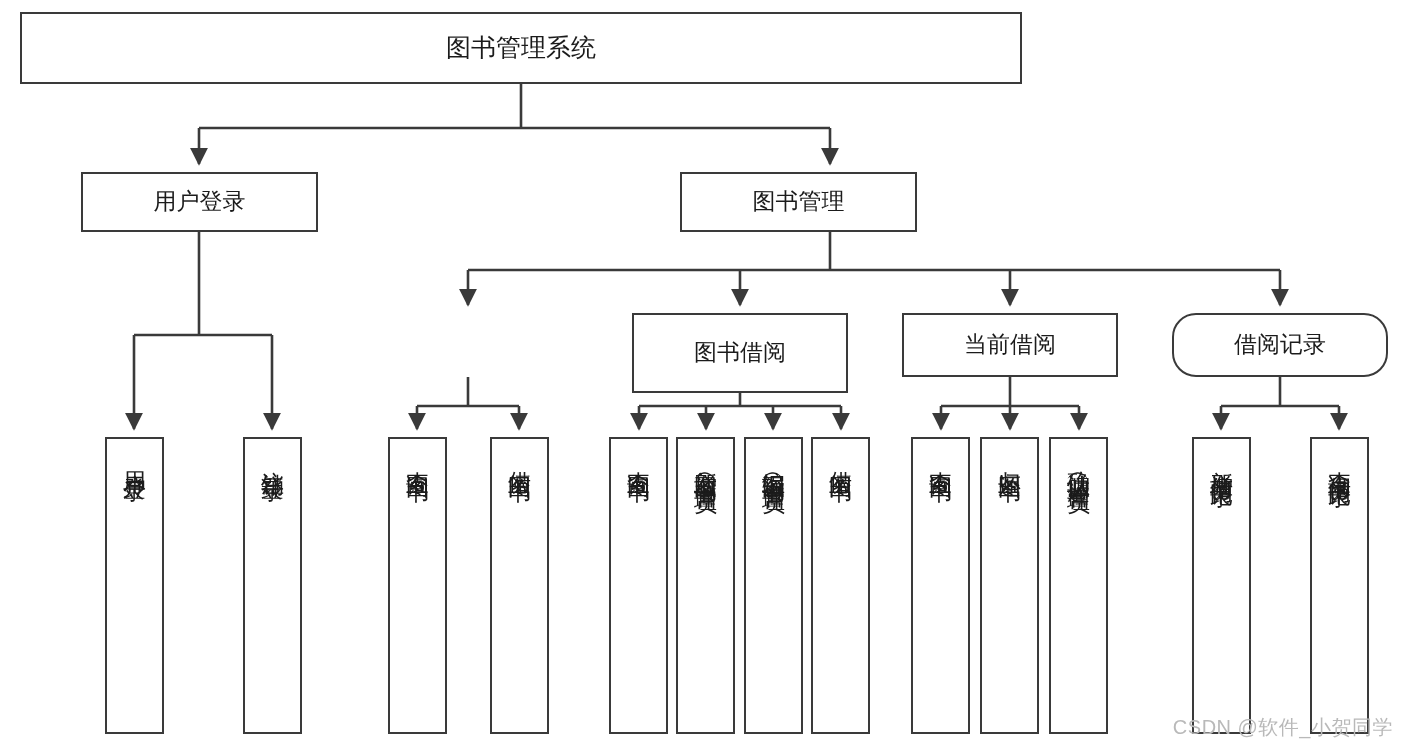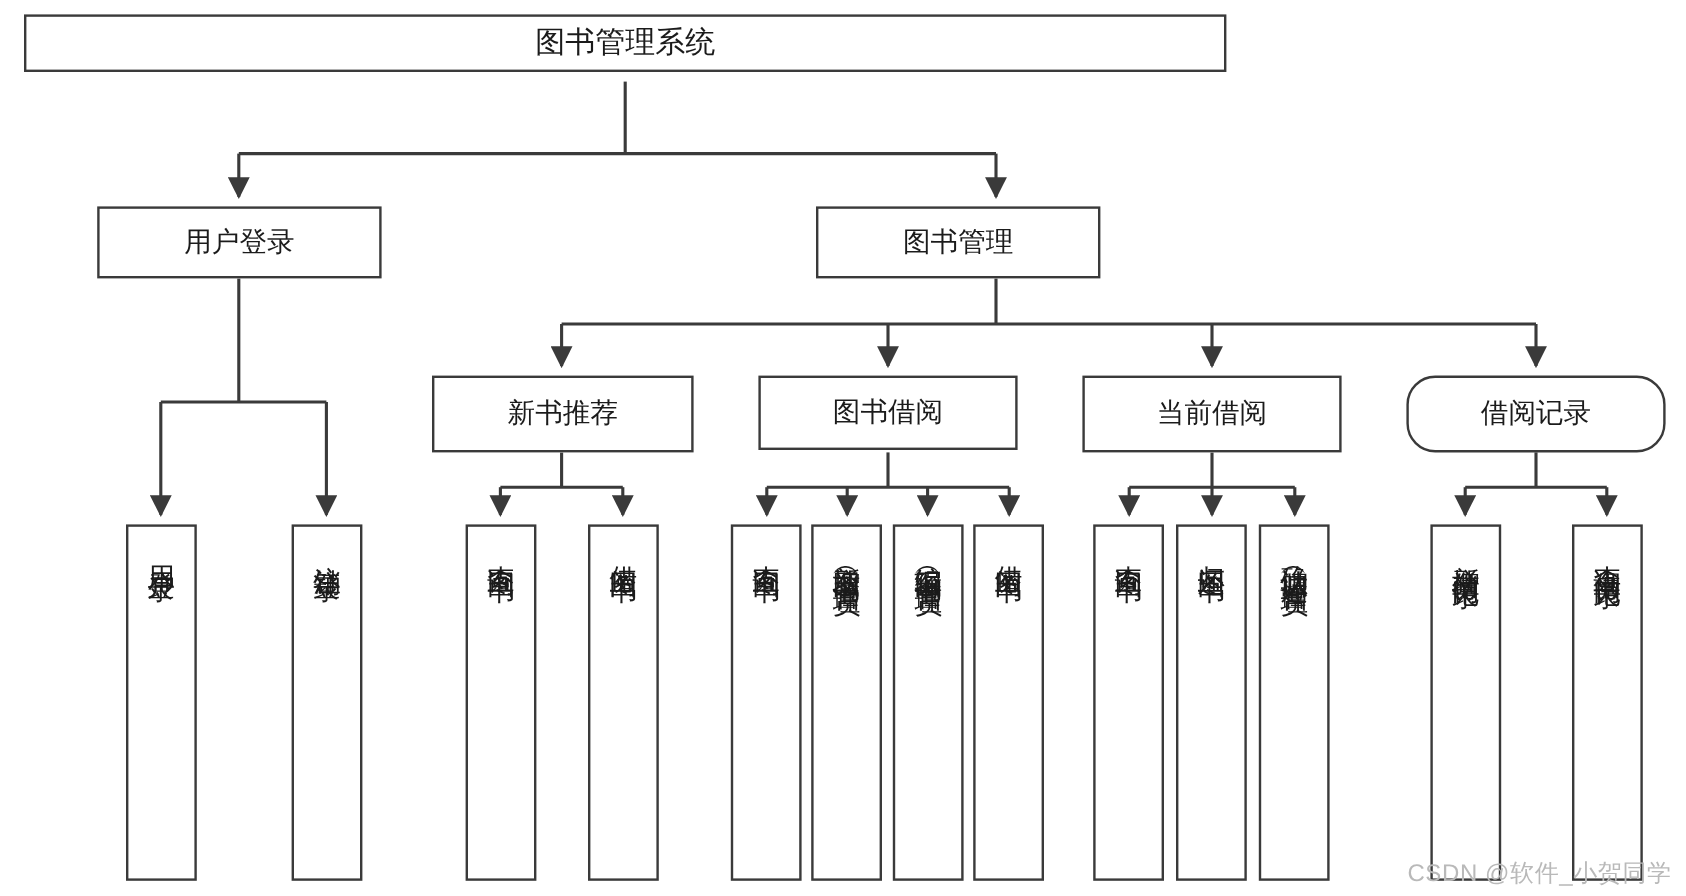--- a/index.html
+++ b/index.html
@@ -130,37 +130,34 @@
       <path d="M 1010 406 L 1010 429" marker-end="url(#arrow)"></path>
       <path d="M 1079 406 L 1079 429" marker-end="url(#arrow)"></path>
 
       <path d="M 1280 377 L 1280 406"></path>
       <path d="M 1221 406 L 1339 406"></path>
       <path d="M 1221 406 L 1221 429" marker-end="url(#arrow)"></path>
       <path d="M 1339 406 L 1339 429" marker-end="url(#arrow)"></path>
     </g>
   </svg>
 
-  <div class="node root" style="left:20px; top:12px; width:1002px; height:48px;">
+  <div class="node root" style="left:20px; top:12px; width:1002px; height:72px;">
     <span class="label">图书管理系统</span>
   </div>
 
   <div class="node lvl1" style="left:81px; top:172px; width:237px; height:60px;">
     <span class="label">用户登录</span>
   </div>
 
   <div class="node lvl1" style="left:680px; top:172px; width:237px; height:60px;">
     <span class="label">图书管理</span>
   </div>
 
-  <div class="node lvl2" style="left:360px; top:313px; width:218px; height:64px;">
-    <span class="label">新书推荐</span>
-  </div>
-
-  <div class="node lvl2" style="left:632px; top:313px; width:216px; height:62px;">
+
+  <div class="node lvl2" style="left:632px; top:313px; width:216px; height:80px;">
     <span class="label">图书借阅</span>
   </div>
 
   <div class="node lvl2" style="left:902px; top:313px; width:216px; height:64px;">
     <span class="label">当前借阅</span>
   </div>
 
   <div class="node lvl2" style="left:1172px; top:313px; width:216px; height:64px;border-radius:24px;">
     <span class="label">借阅记录</span>
   </div>

